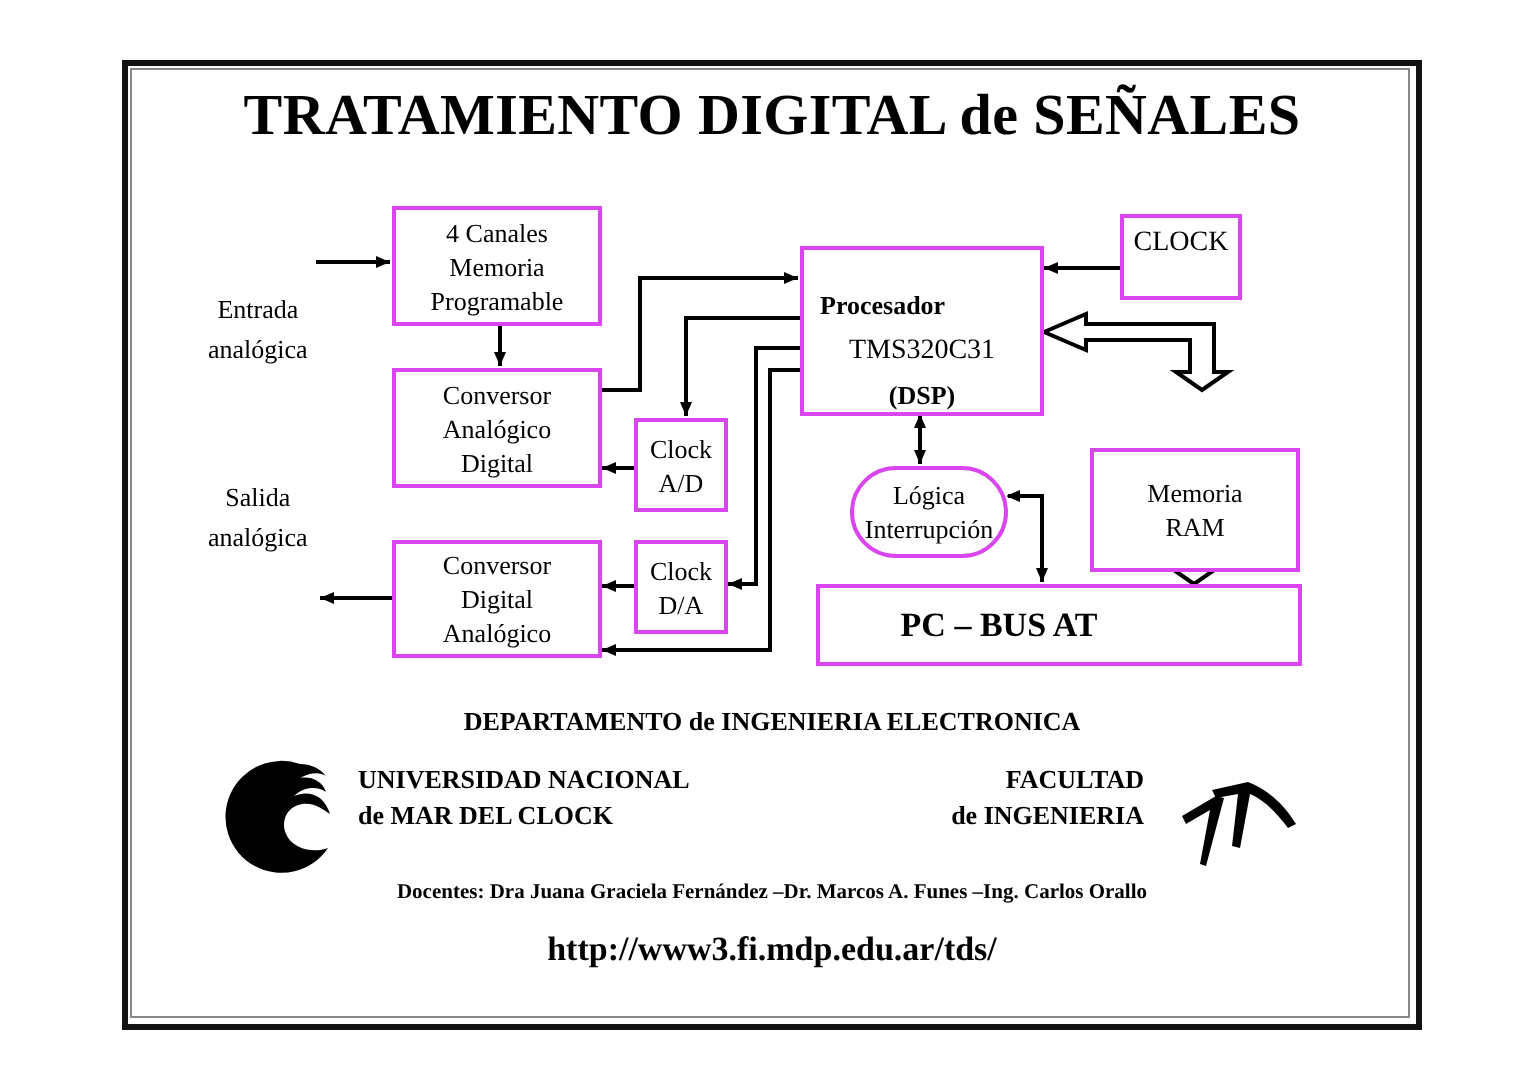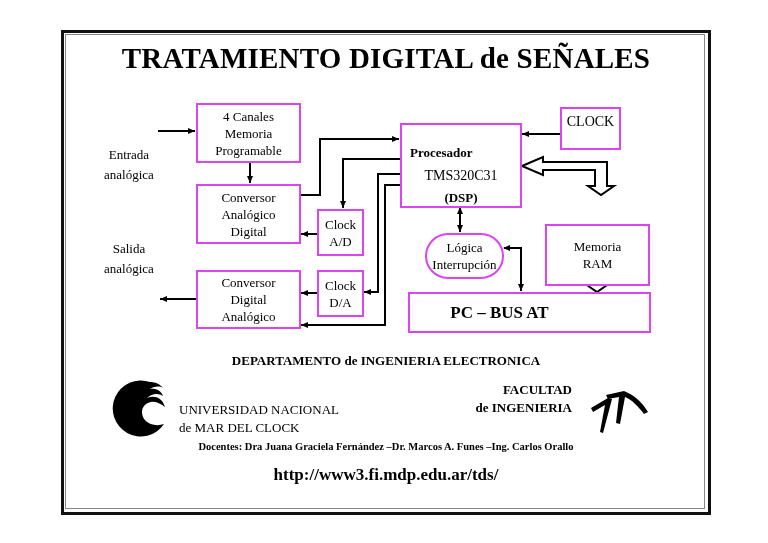--- a/index.html
+++ b/index.html
@@ -17,21 +17,21 @@
   .box span { display:block; }
   .lbl { position:absolute; font-size:13px; line-height:20px; text-align:center; }
   svg.wires { position:absolute; left:0; top:0; width:768px; height:543px; pointer-events:none; }
   .proc { align-items:stretch; justify-content:flex-end; padding:5px 0 0 0; }
   .proc .p1 { font-weight:bold; font-size:13px; text-align:left; padding-left:8px; }
   .proc .p2 { font-size:14px; margin-top:6px; }
   .proc .p3 { font-weight:bold; font-size:13px; margin-top:5px; }
   .pcbus { font-weight:bold; font-size:17px; }
   .dept { position:absolute; left:64px; width:644px; top:353px; text-align:center;
           font-weight:bold; font-size:13px; }
-  .uni { position:absolute; left:179px; top:381px; font-weight:normal; font-size:13px; line-height:18px;margin-top:20px; }
+  .uni { position:absolute; left:179px; top:381px; font-weight:bold; font-size:13px; line-height:18px; }
   .fac { position:absolute; right:196px; top:381px; font-weight:bold; font-size:13px; line-height:18px; text-align:right; }
   .docentes { position:absolute; left:64px; width:644px; top:441px; text-align:center;
               font-weight:bold; font-size:10.5px; }
   .url { position:absolute; left:64px; width:644px; top:465px; text-align:center;
          font-weight:bold; font-size:17px; }
   .logo { position:absolute; }
 </style>
 </head>
 <body>
 

